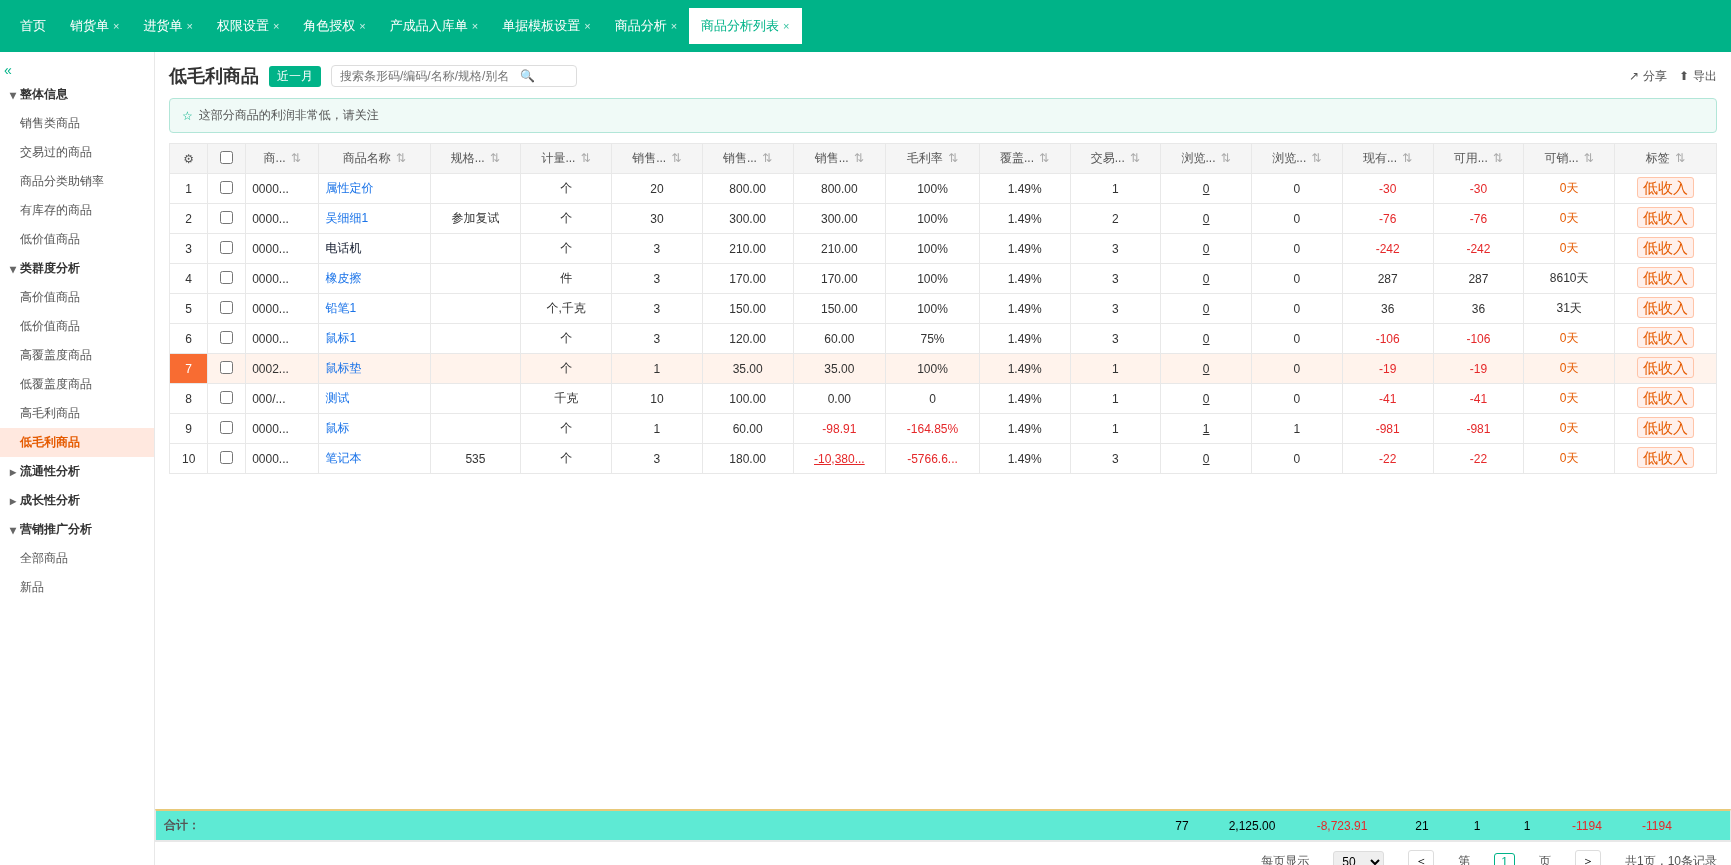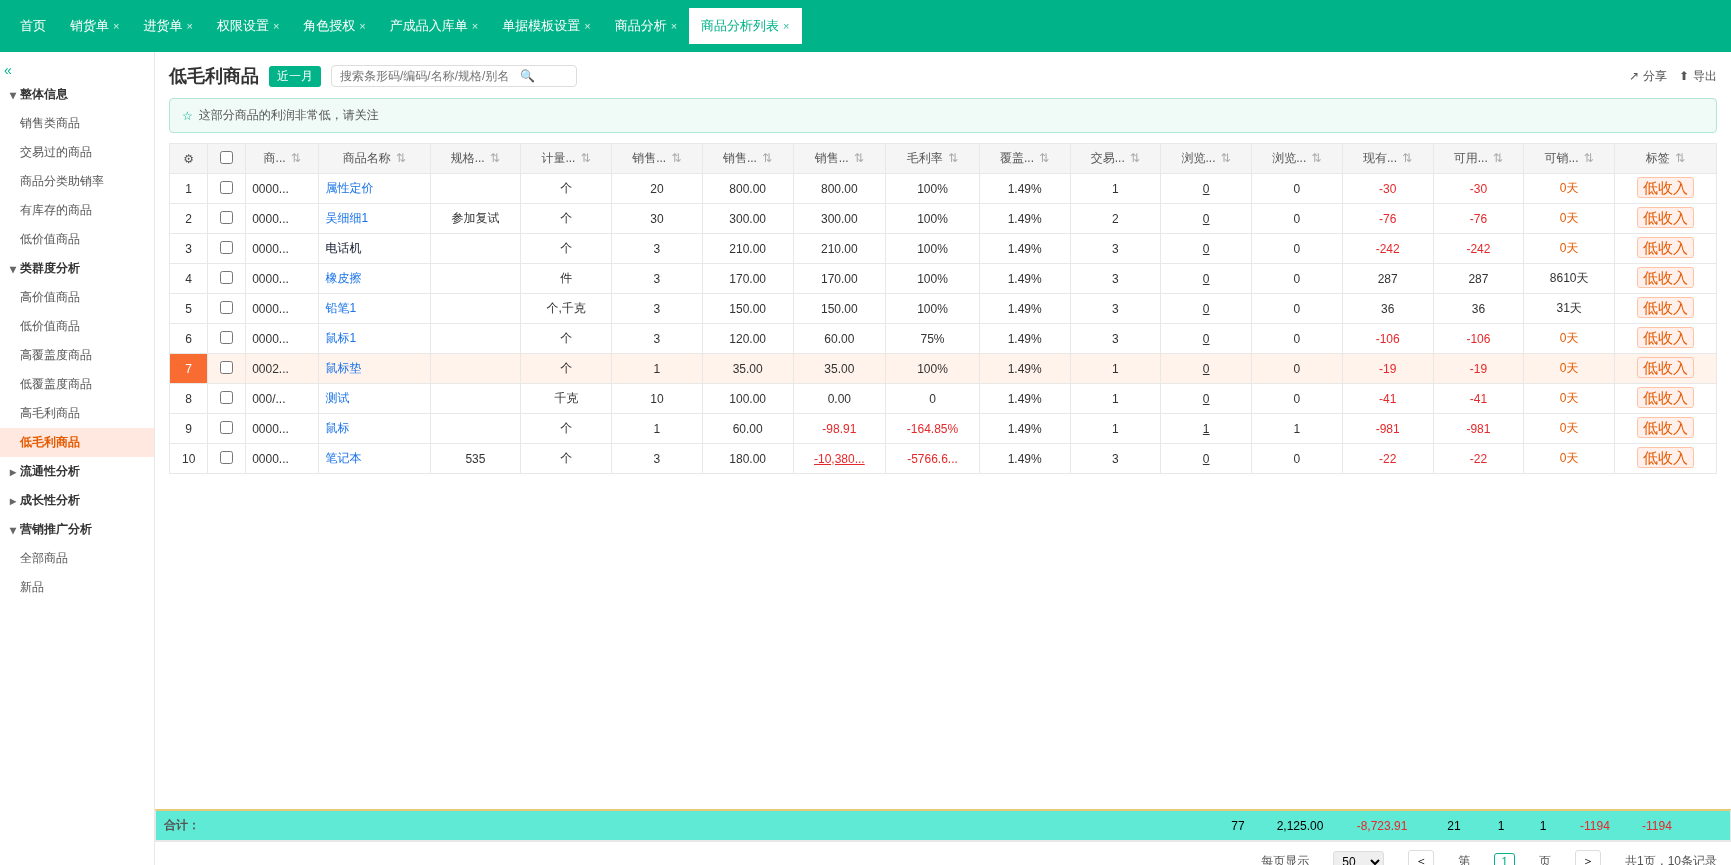--- a/index.html
+++ b/index.html
@@ -569,21 +569,21 @@
                   <td style="color: rgb(229, 90, 0);">0天</td>
                   <td><span class="tag-low-income">低收入</span></td>
                 </tr>
               </tbody>
           </table>
         </div>
       </div>
 
       <div class="footer-summary" id="footer-summary">
   <span class="label">合计：</span>
-  <div class="footer-cells" style="display:flex; gap:12px; flex:1; justify-content:flex-end; padding-right:40px;">
+  <div class="footer-cells" style="display:flex; gap:20px; flex:1; justify-content:flex-end; padding-right:40px;">
     <span style="min-width:40px; text-align:center;">77</span>
     <span style="min-width:60px; text-align:center;">2,125.00</span>
     <span style="min-width:80px; text-align:center; color:#e5282a;">-8,723.91</span>
     <span style="min-width:40px; text-align:center;">21</span>
     <span style="min-width:30px; text-align:center;">1</span>
     <span style="min-width:30px; text-align:center;">1</span>
     <span style="min-width:50px; text-align:center; color:#e5282a;">-1194</span>
     <span style="min-width:50px; text-align:center; color:#e5282a;">-1194</span>
   </div>
 </div>

